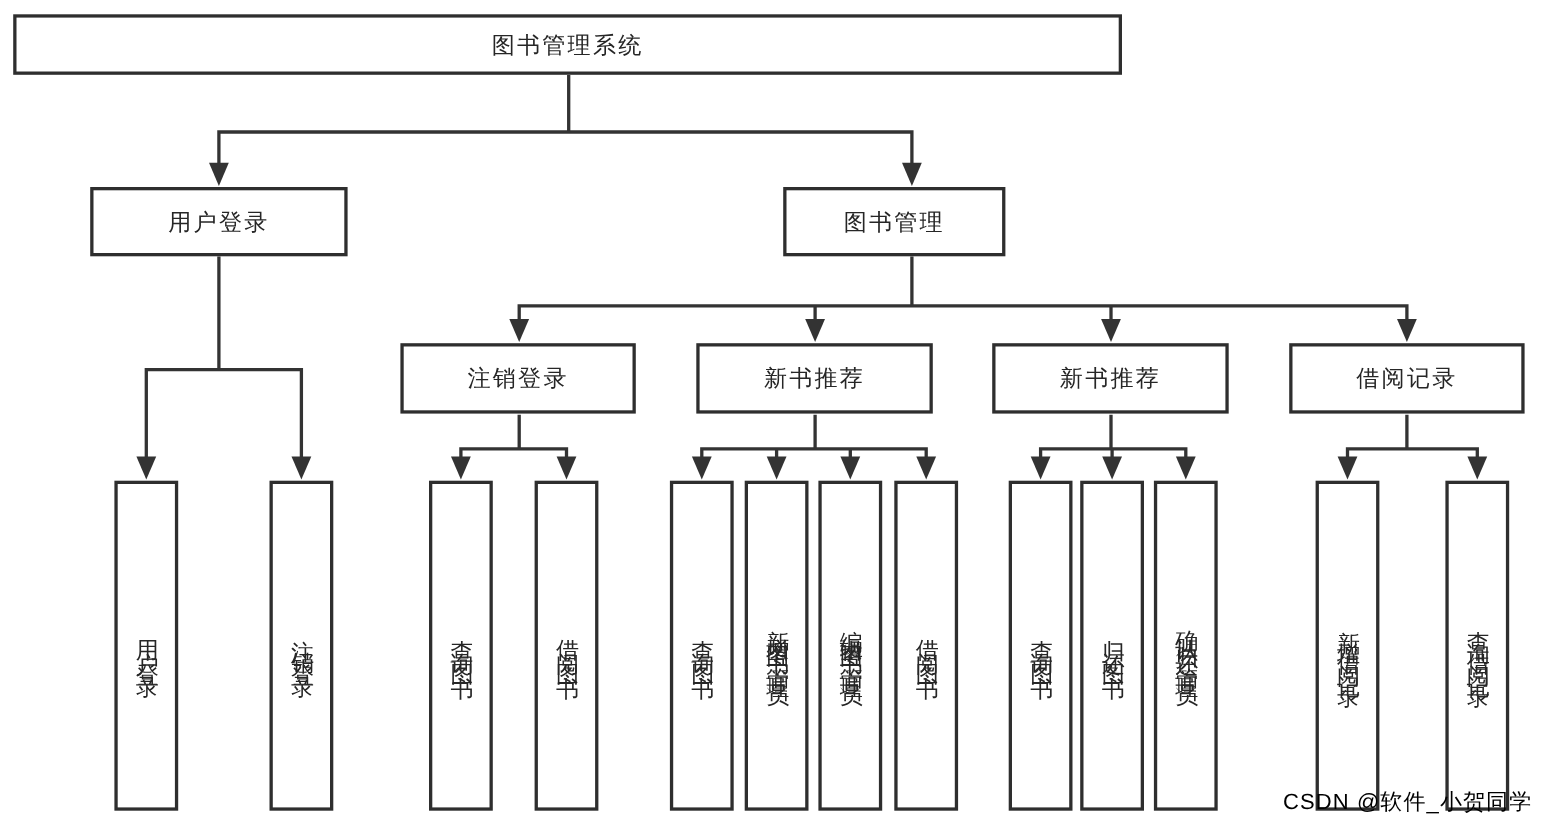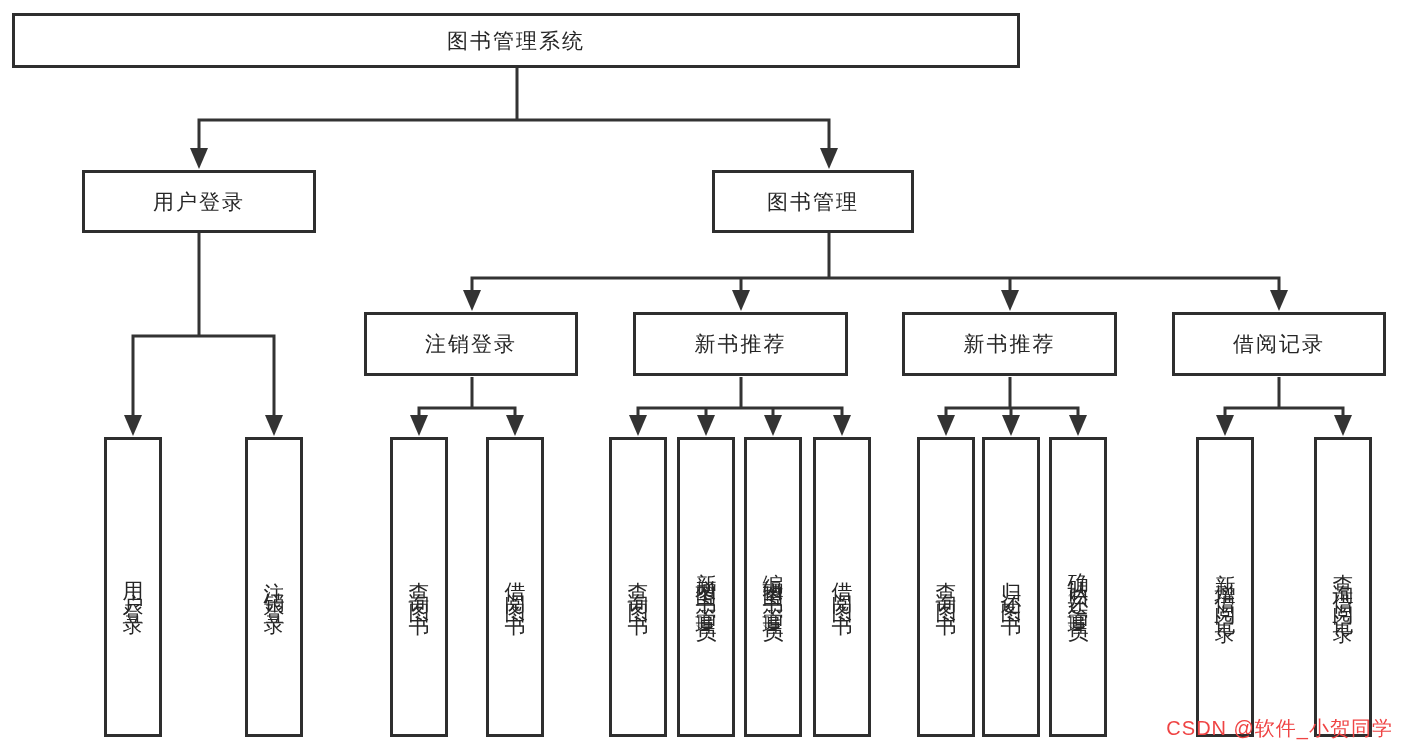--- a/index.html
+++ b/index.html
@@ -53,21 +53,21 @@
     letter-spacing: 11px;
   }
   .vtext.v6 { letter-spacing: 10px; }
   .vtext.v9 { letter-spacing: 7px; }
   .watermark {
     position: absolute;
     right: 12px;
     bottom: 5px;
     font-size: 20px;
     letter-spacing: 1px;
-    color: #ef4444;
+    color: #000000;
     z-index: 3;
     pointer-events: none;
   }
 </style>
 </head>
 <body>
 
 <div class="canvas">
 
   <svg class="connectors" width="1405" height="747" viewBox="0 0 1405 747" aria-hidden="true">

